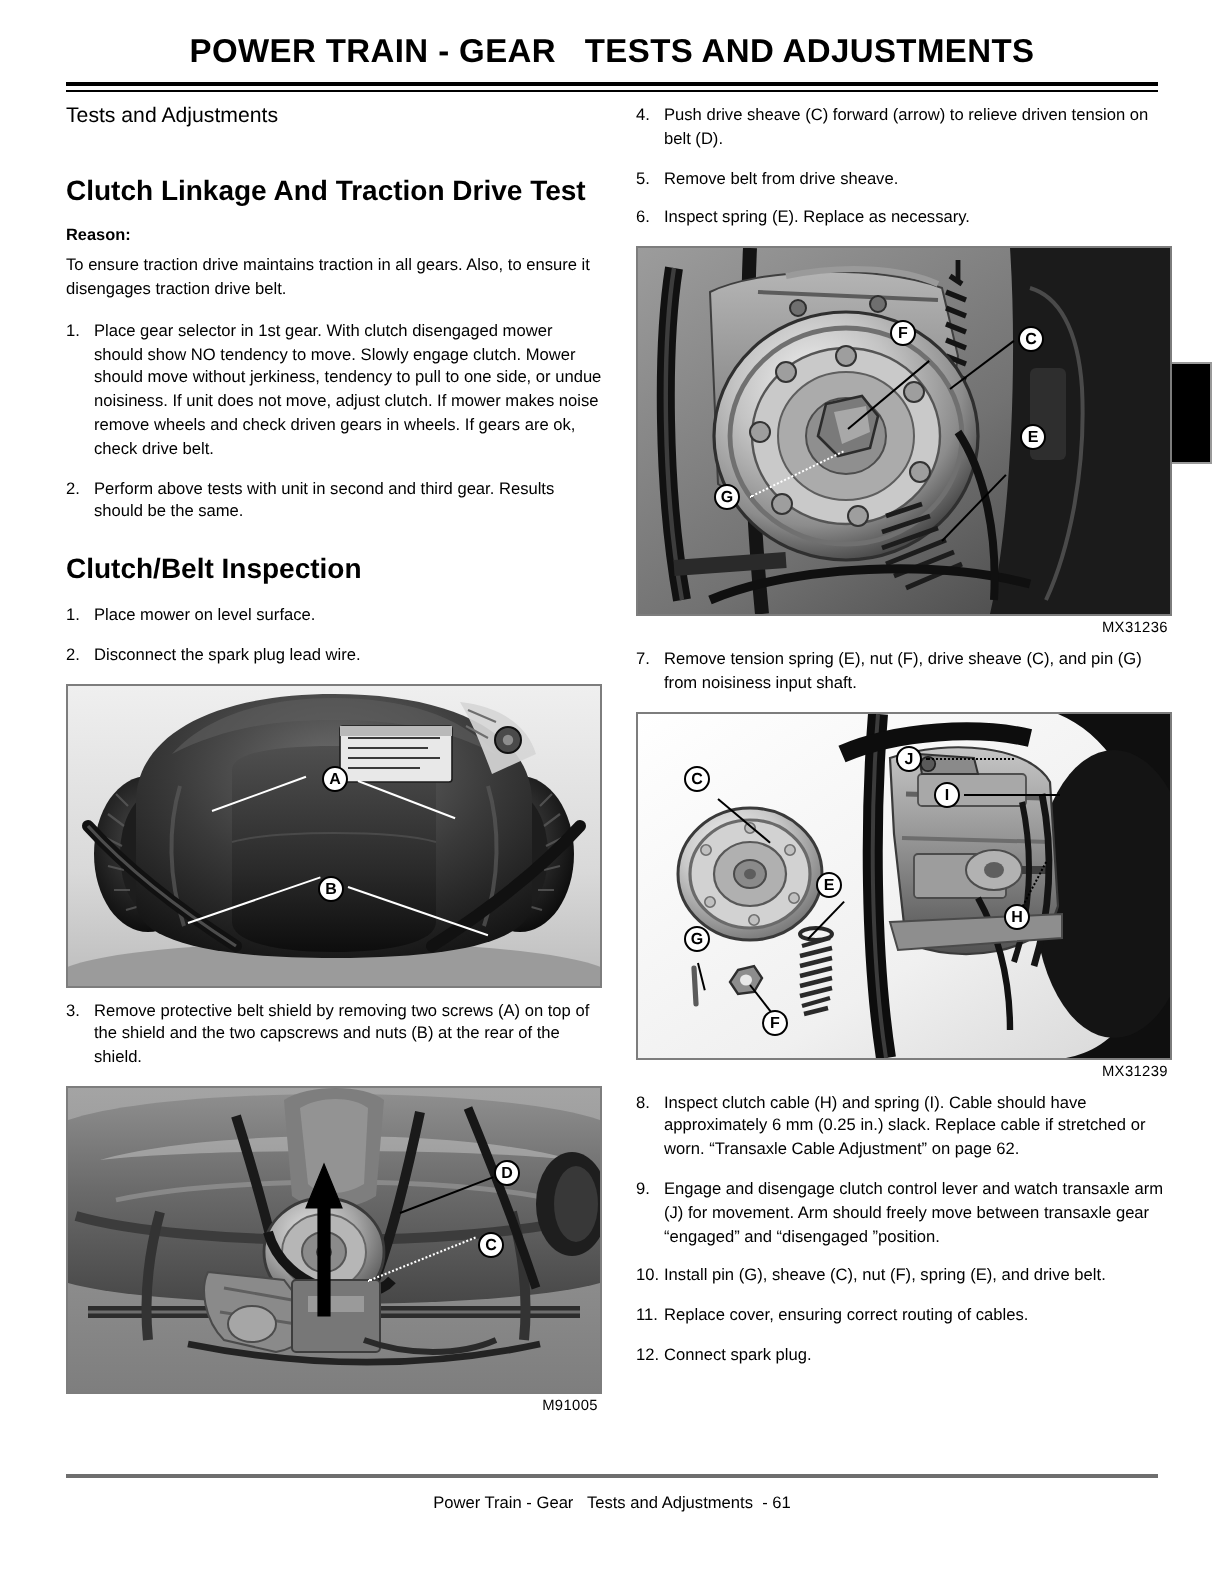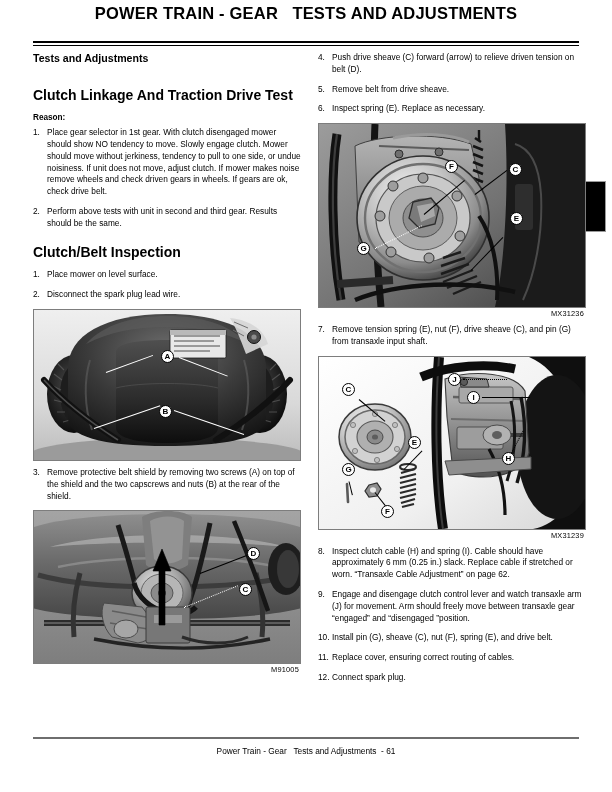--- a/index.html
+++ b/index.html
@@ -20,21 +20,21 @@
   .page-header {
     position: absolute;
     left: 0; top: 0;
     width: 612px;
     text-align: center;
   }
   .header-title {
     font-size: 16.5px;
     font-weight: bold;
     letter-spacing: 0.2px;
-    padding-top: 4px;
+    padding-top: 17px;
     white-space: pre;
   }
   .header-rules {
     position: absolute;
     left: 33px; top: 41px;
     width: 546px;
   }
   .rule-thick { height: 2.2px; background: #000; }
   .rule-gap   { height: 1.6px; background: #fff; }
   .rule-thin  { height: 1.1px; background: #000; }
@@ -44,21 +44,21 @@
     position: absolute;
     top: 52px;
     width: 268px;
   }
   .col-left  { left: 33px; }
   .col-right { left: 318px; }
 
   
   h2.section-head {
     font-size: 10.6px;
-    font-weight: bold;
+    font-weight: normal;
     margin: 0 0 22px 0;
     line-height: 1.2;
   }
   h3.sub-head {
     font-size: 14px;
     font-weight: bold;
     margin: 15px 0 9px 0;
     line-height: 1.2;
   }
   h4.label-head {
@@ -193,20 +193,21 @@
 
 <div class="thumb-tab"></div>
 
 <div class="col col-left">
 
   <h2 class="section-head">Tests and Adjustments</h2>
 
   <h3 class="sub-head" style="margin-top:13px;">Clutch Linkage And Traction Drive Test</h3>
 
   <h4 class="label-head">Reason:</h4>
+  <p class="body-text">To ensure traction drive maintains traction in all gears. Also, to ensure it disengages traction drive belt.</p>
 
 
   <p class="step">
     <span class="step-num">1.</span>
     <span class="step-body">Place gear selector in 1st gear. With clutch disengaged mower should show NO tendency to move. Slowly engage clutch. Mower should move without jerkiness, tendency to pull to one side, or undue noisiness. If unit does not move, adjust clutch. If mower makes noise remove wheels and check driven gears in wheels. If gears are ok, check drive belt.</span>
   </p>
 
   <p class="step">
     <span class="step-num">2.</span>
     <span class="step-body">Perform above tests with unit in second and third gear. Results should be the same.</span>
@@ -478,21 +479,21 @@
       <div class="callout" style="left:191px; top:88px;">E</div>
 
       <div class="leader dotted" style="left:56px; top:124px; width:52px; transform:rotate(-26deg);"></div>
       <div class="callout" style="left:38px; top:118px;">G</div>
     </div>
     <div class="figure-caption">MX31236</div>
   </div>
 
   <p class="step" style="margin-top:6px;">
     <span class="step-num">7.</span>
-    <span class="step-body">Remove tension spring (E), nut (F), drive sheave (C), and pin (G) from transaxle input shaft.</span>
+    <span class="step-body">Remove tension spring (E), nut (F), drive sheave (C), and pin (G) from noisiness input shaft.</span>
   </p>
 
   <div class="figure" style="margin-top:7px;">
     <div class="figure-frame" style="height:172px;">
       <svg class="photo" viewBox="0 0 266 172" preserveAspectRatio="none">
         <defs>
           <radialGradient id="sheave4" cx="38%" cy="30%" r="72%">
             <stop offset="0%" stop-color="#f4f4f4"></stop>
             <stop offset="50%" stop-color="#c8c8c8"></stop>
             <stop offset="100%" stop-color="#7a7a7a"></stop>

